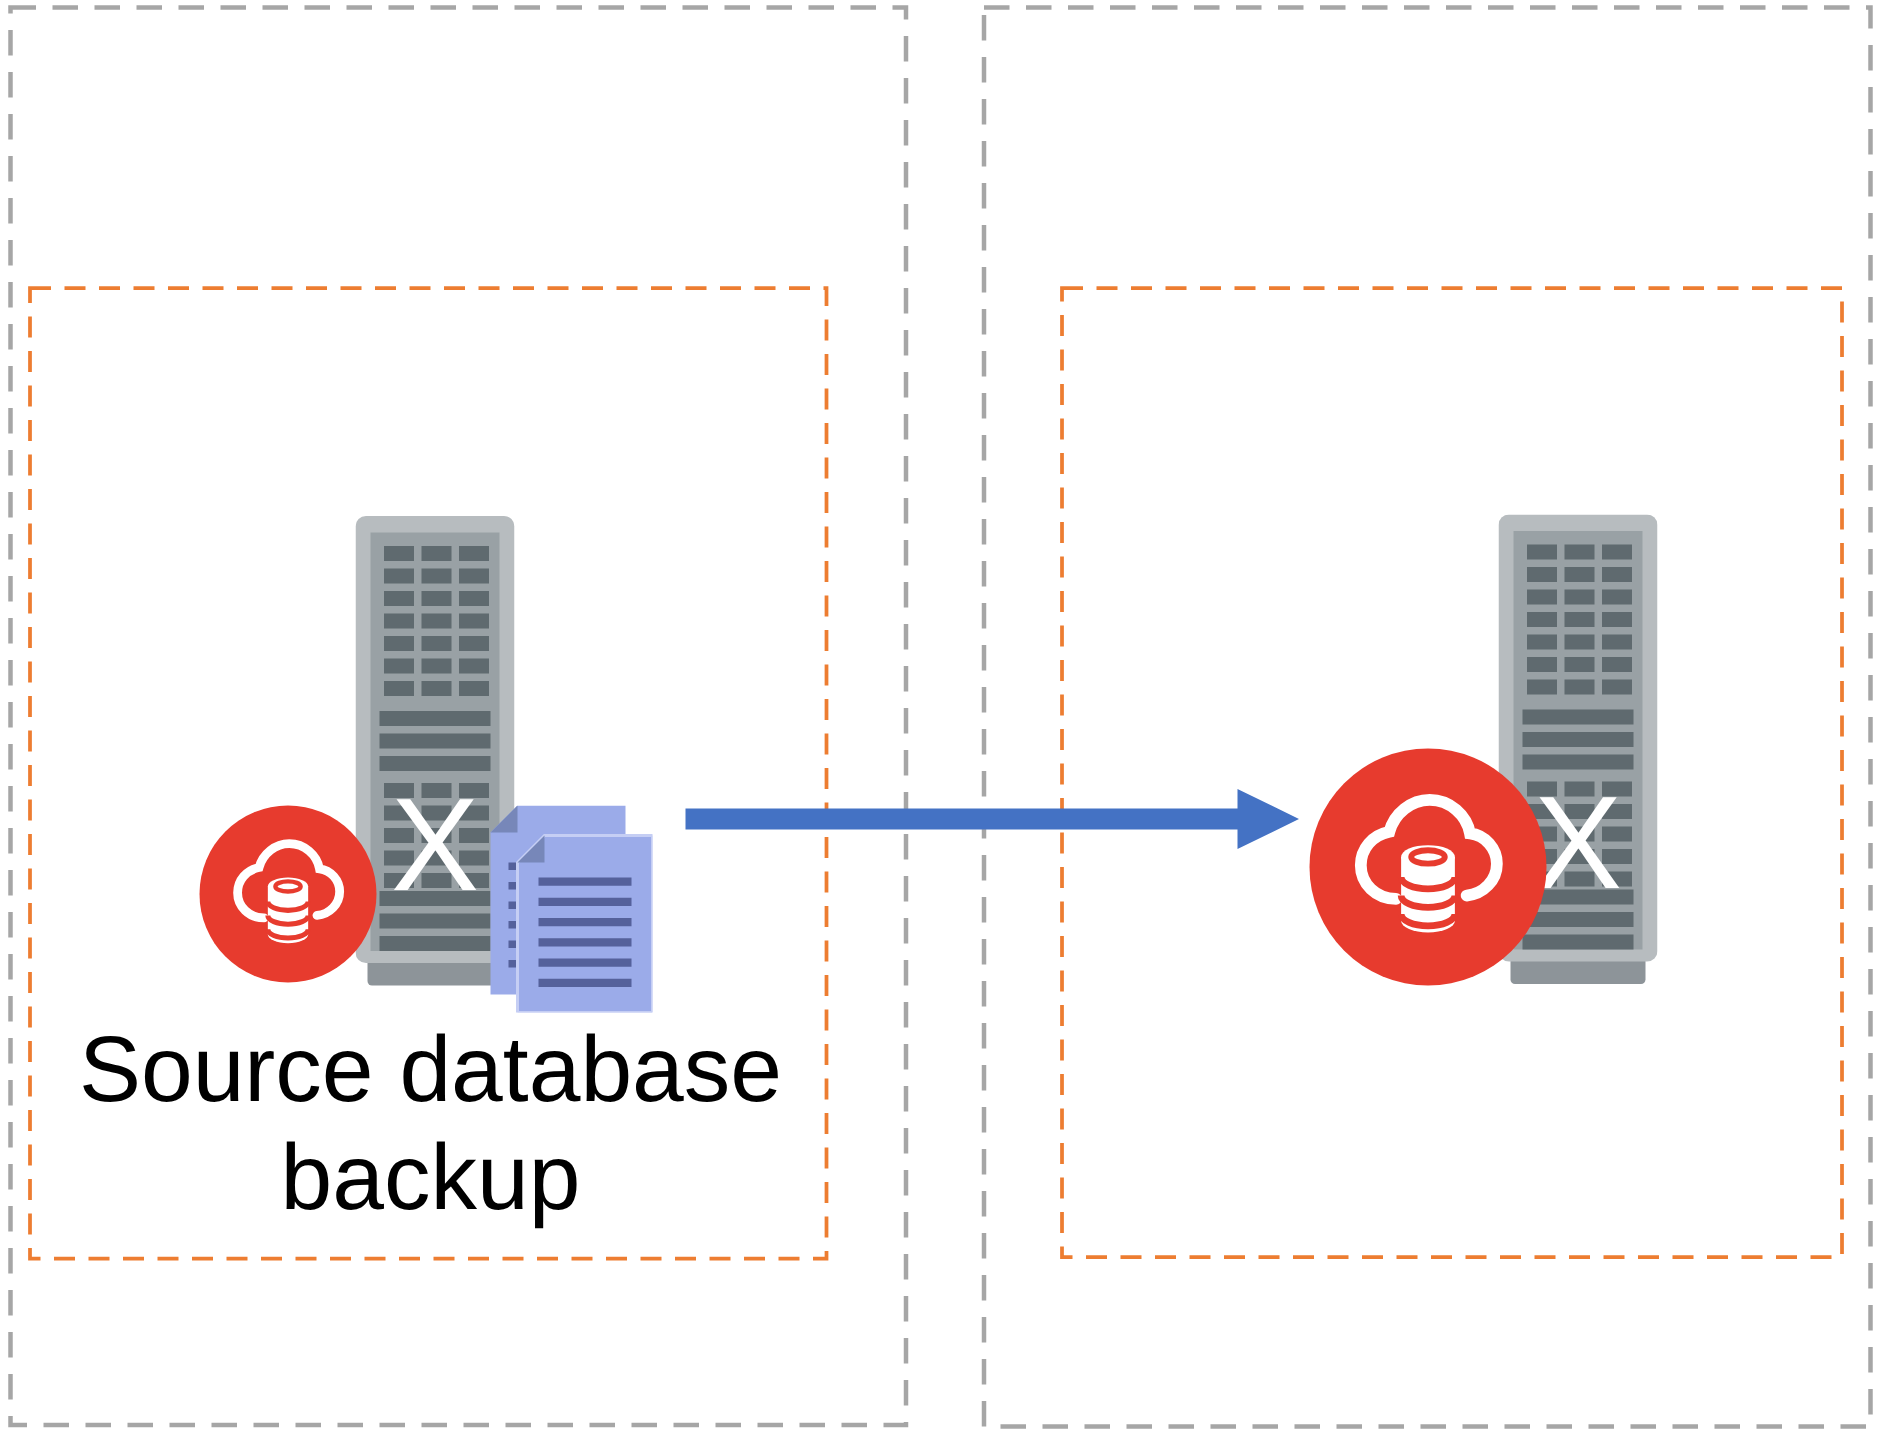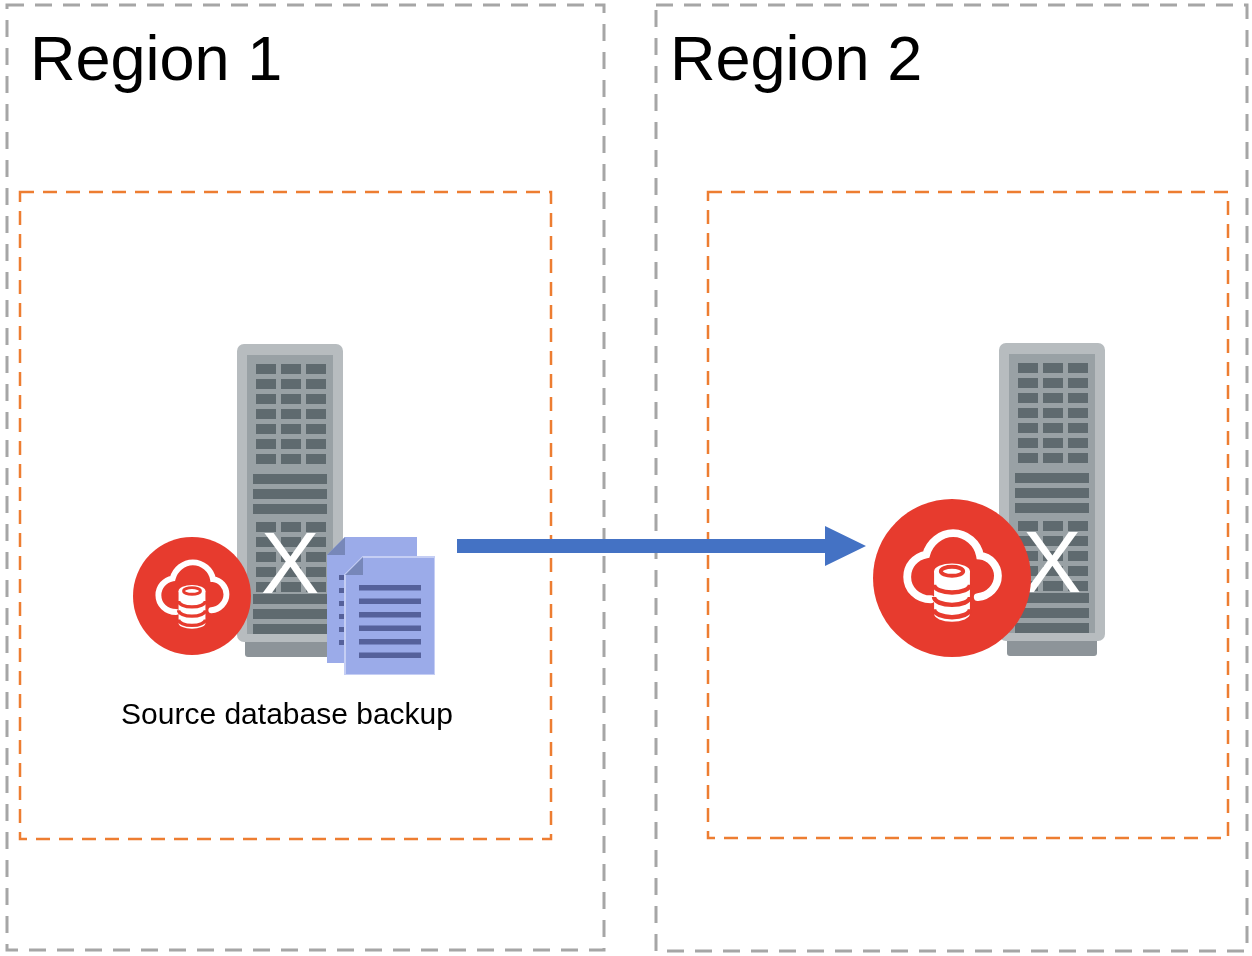--- a/index.html
+++ b/index.html
@@ -15,21 +15,21 @@
     position:absolute;
     font-size:63px;
     line-height:72px;
     color:#000000;
     white-space:nowrap;
   }
   .region-title.r1{left:30px;top:22px;}
   .region-title.r2{left:670px;top:22px;}
   .node-label{
     position:absolute;
-    font-size:30px;
+    font-size:62px;
     line-height:72px;
     color:#000000;
     text-align:center;
   }
   .node-label.source{left:37px;top:678px;width:500px;}
   .node-label.clone{left:833px;top:688px;width:300px;}
 </style>
 </head>
 <body>
 
@@ -122,17 +122,15 @@
 
     <polygon points="457,539 825,539 825,526 866,546 825,566 825,553 457,553" fill="#4472C4"></polygon>
 
     <g>
       <use href="#sym-server" xlink:href="#sym-server" x="999" y="343" width="106" height="314"></use>
       <circle cx="952" cy="578" r="79" fill="#E73B2E"></circle>
       <use href="#sym-clouddb" xlink:href="#sym-clouddb" x="896" y="522" width="112" height="112"></use>
     </g>
   </svg>
 
-  <div class="region-title r1">Region 1</div>
-  <div class="region-title r2">Region 2</div>
   <div class="node-label source">Source database backup</div>
 
 </div>
 
 </body></html>

